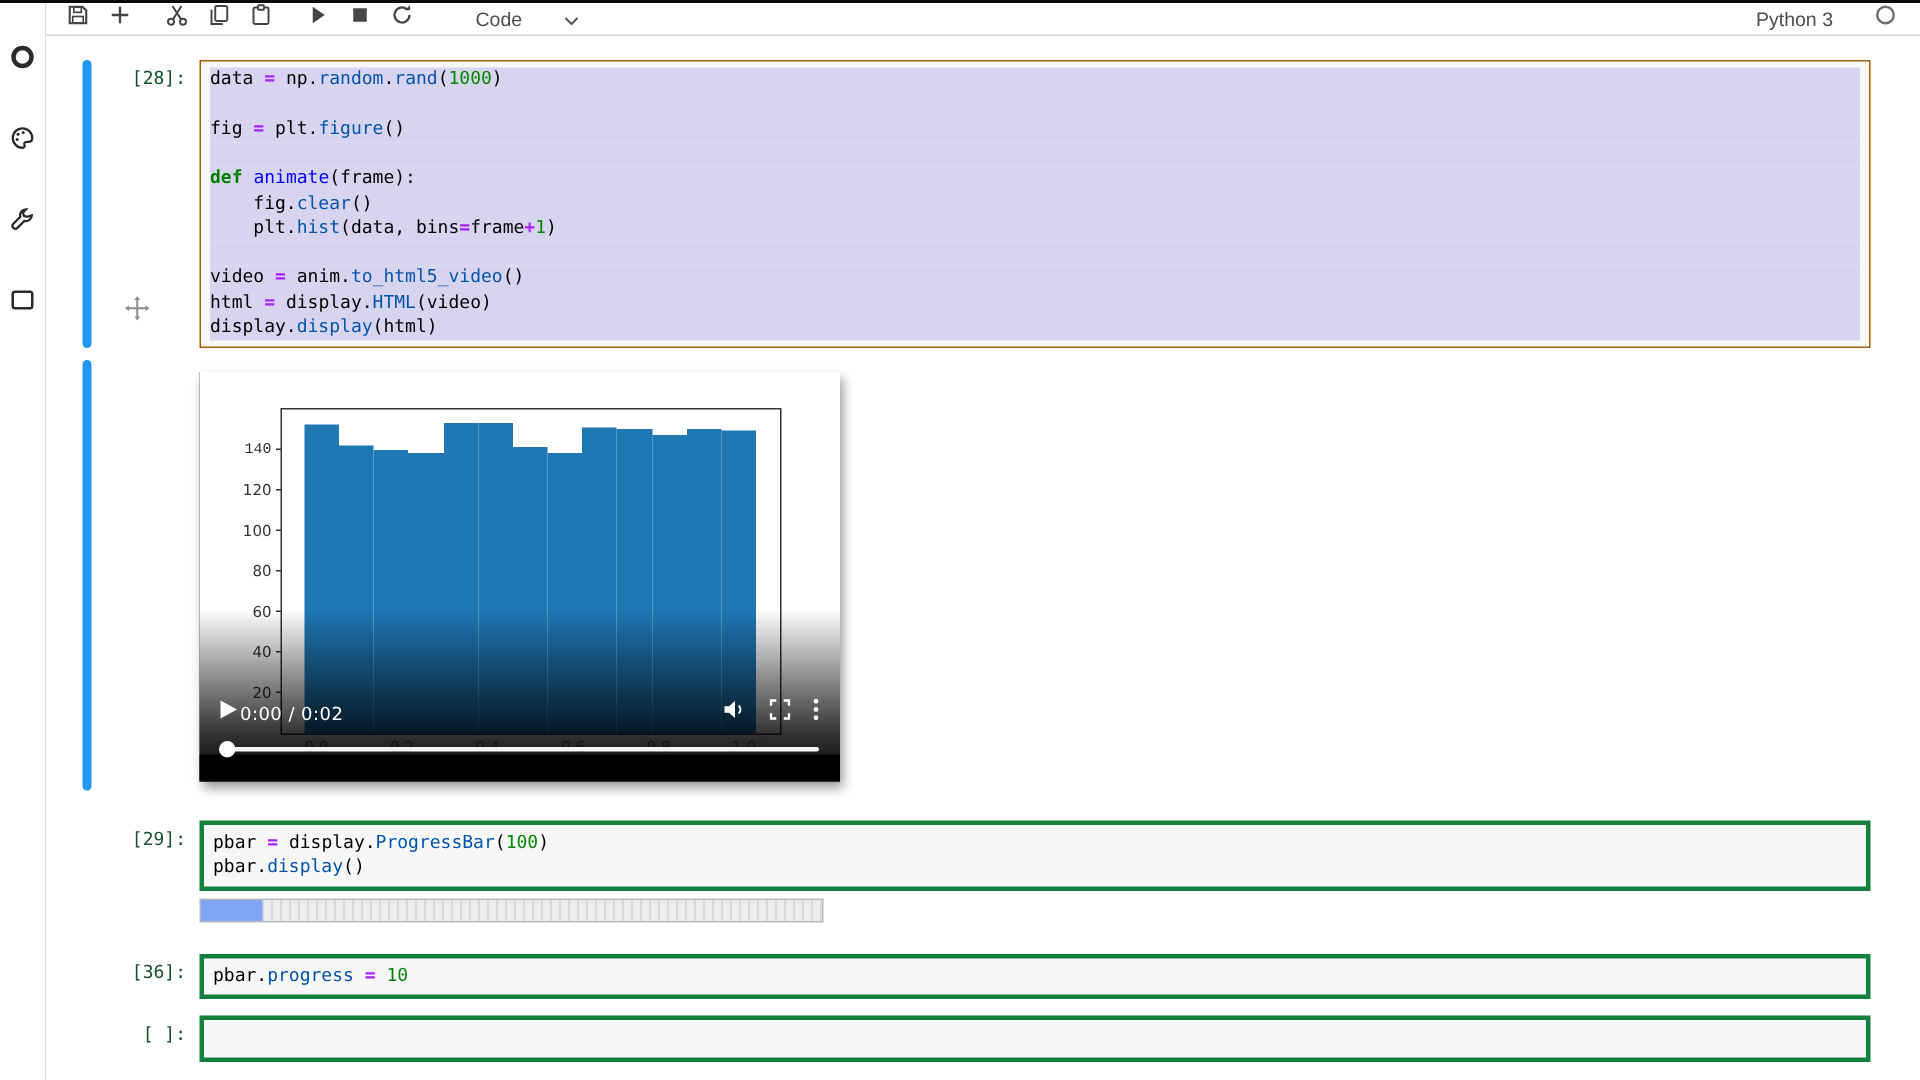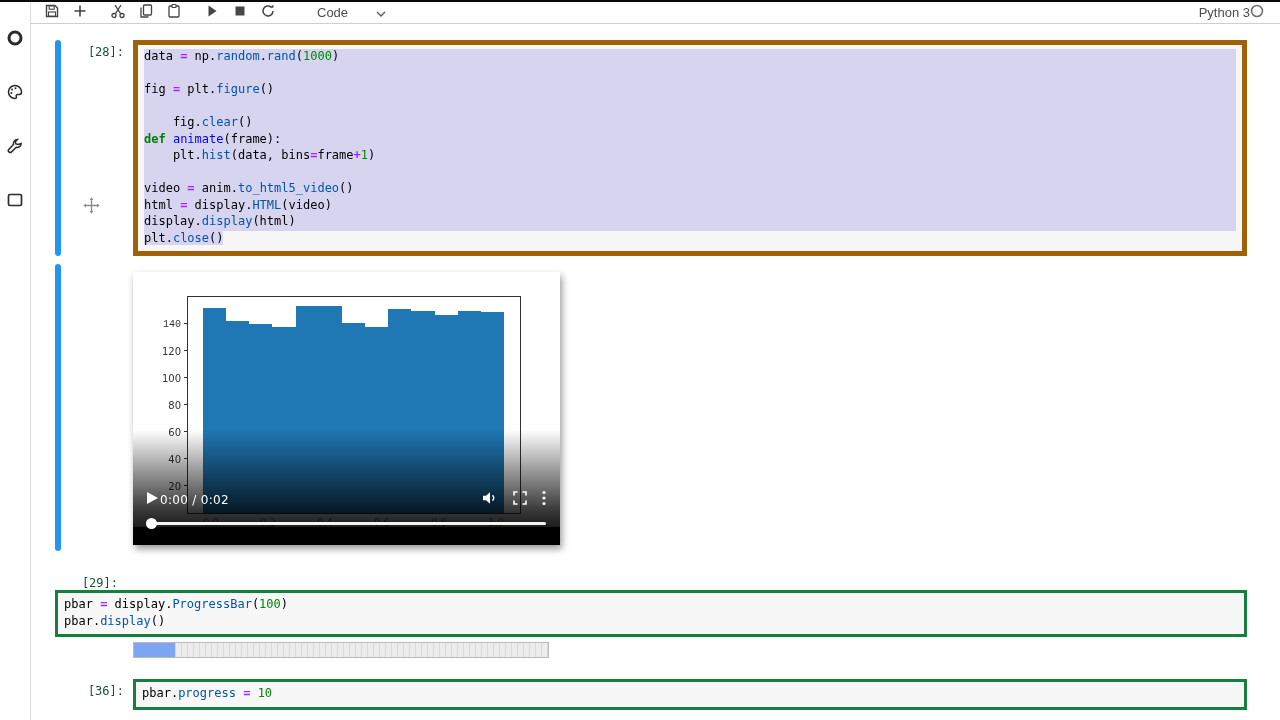--- a/index.html
+++ b/index.html
@@ -16,33 +16,33 @@
   .main { flex:1; display:flex; flex-direction:column; min-width:0; }
 
   
   .toolbar { height:21px; display:flex; align-items:center; padding-left:12px;
              border-bottom:1px solid #cfcfcf; background:#fff; }
   .tbtn { width:18px; height:18px; display:flex; align-items:center; justify-content:center;
           margin-right:10px; cursor:pointer; }
   .tbtn.group-gap { margin-left:10px; }
   .celltype { margin-left:30px; display:flex; align-items:center; gap:28px; cursor:pointer;
               font-size:13px; color:#4d4d4d; }
-  .kernel { margin-left:auto; display:flex; align-items:center; gap:0; padding-right:16px; }
+  .kernel { margin-left:auto; display:flex; align-items:center; gap:28px; padding-right:16px; }
   .kernel-name { font-size:13px; color:#4d4d4d; cursor:pointer; }
 
   
   .notebook { flex:1; overflow:hidden; background:#fff; position:relative; }
   .cell-row { display:flex; align-items:stretch; padding-left:24px; }
   .collapser { width:6px; border-radius:3px; background:transparent; flex-shrink:0; cursor:pointer; }
   .collapser.active { background:#2196f3; }
   .prompt { width:63px; flex-shrink:0; text-align:right; padding:5px 9px 0 0;
             font:12px "DejaVu Sans Mono",monospace; color:#14532d; }
   .cell-input { flex:1; margin-right:33px; background:#f7f7f7; border:3px solid #15803d;
                 padding:4px 6px; cursor:text; }
-  .cell-input.selected { border:5px solid #a16207; }
+  .cell-input.selected { border:1px solid #a16207; }
   .code-line { height:16.5px; line-height:16.5px; white-space:pre;
                font:12px "DejaVu Sans Mono",monospace; color:#000; }
   .line-sel { background:#d7d4f0; }
   .tok-sel { background:#d7d4f0; }
   .tk-v { color:#000; }
   .tk-o { color:#aa22ff; font-weight:bold; }
   .tk-k { color:#008000; font-weight:bold; }
   .tk-p { color:#0055aa; }
   .tk-d { color:#0000ff; }
   .tk-n { color:#008800; }
@@ -211,28 +211,27 @@
     <div class="notebook">
 
       <div class="cell-row" style="margin-top:16px;">
         <div class="collapser active"></div>
         <div class="prompt">[28]:</div>
         <div class="cell-input selected">
             <div class="code-line line-sel"><span><span class="tk-v">data </span><span class="tk-o">=</span><span class="tk-v"> np.</span><span class="tk-p">random</span><span class="tk-v">.</span><span class="tk-p">rand</span><span class="tk-v">(</span><span class="tk-n">1000</span><span class="tk-v">)</span></span></div>
             <div class="code-line line-sel"><span>&nbsp;</span></div>
             <div class="code-line line-sel"><span><span class="tk-v">fig </span><span class="tk-o">=</span><span class="tk-v"> plt.</span><span class="tk-p">figure</span><span class="tk-v">()</span></span></div>
             <div class="code-line line-sel"><span>&nbsp;</span></div>
+            <div class="code-line line-sel"><span><span class="tk-k">def</span><span class="tk-v"> </span><span class="tk-d">animate</span><span class="tk-v">(frame):</span></span></div>
             <div class="code-line line-sel"><span><span class="tk-v">    fig.</span><span class="tk-p">clear</span><span class="tk-v">()</span></span></div>
-            <div class="code-line line-sel"><span><span class="tk-k">def</span><span class="tk-v"> </span><span class="tk-d">animate</span><span class="tk-v">(frame):</span></span></div>
             <div class="code-line line-sel"><span><span class="tk-v">    plt.</span><span class="tk-p">hist</span><span class="tk-v">(data, bins</span><span class="tk-o">=</span><span class="tk-v">frame</span><span class="tk-o">+</span><span class="tk-n">1</span><span class="tk-v">)</span></span></div>
             <div class="code-line line-sel"><span>&nbsp;</span></div>
             <div class="code-line line-sel"><span><span class="tk-v">video </span><span class="tk-o">=</span><span class="tk-v"> anim.</span><span class="tk-p">to_html5_video</span><span class="tk-v">()</span></span></div>
             <div class="code-line line-sel"><span><span class="tk-v">html </span><span class="tk-o">=</span><span class="tk-v"> display.</span><span class="tk-p">HTML</span><span class="tk-v">(video)</span></span></div>
             <div class="code-line line-sel"><span><span class="tk-v">display.</span><span class="tk-p">display</span><span class="tk-v">(html)</span></span></div>
-            <div class="code-line"><span class="tok-sel"><span class="tk-v">plt.</span><span class="tk-p">close</span><span class="tk-v">()</span></span></div>
           </div>
       </div>
 
       <div class="cell-row" style="margin-top:8px;">
         <div class="collapser active"></div>
         <div class="prompt"></div>
         <div class="output-content video-wrap">
           <div class="video-player">
             <div class="figure">
               <div class="axes">
@@ -311,21 +310,21 @@
                 </span>
               </span>
             </div>
             <div class="seek">
               <div class="knob"></div>
             </div>
           </div>
         </div>
       </div>
 
-      <div class="cell-row" style="margin-top:20px;flex-direction:column;">
+      <div class="cell-row" style="margin-top:20px;">
         <div class="collapser"></div>
         <div class="prompt">[29]:</div>
         <div class="cell-input">
             <div class="code-line"><span><span class="tk-v">pbar </span><span class="tk-o">=</span><span class="tk-v"> display.</span><span class="tk-p">ProgressBar</span><span class="tk-v">(</span><span class="tk-n">100</span><span class="tk-v">)</span></span></div>
             <div class="code-line"><span><span class="tk-v">pbar.</span><span class="tk-p">display</span><span class="tk-v">()</span></span></div>
           </div>
       </div>
 
       <div class="cell-row">
         <div class="collapser"></div>

